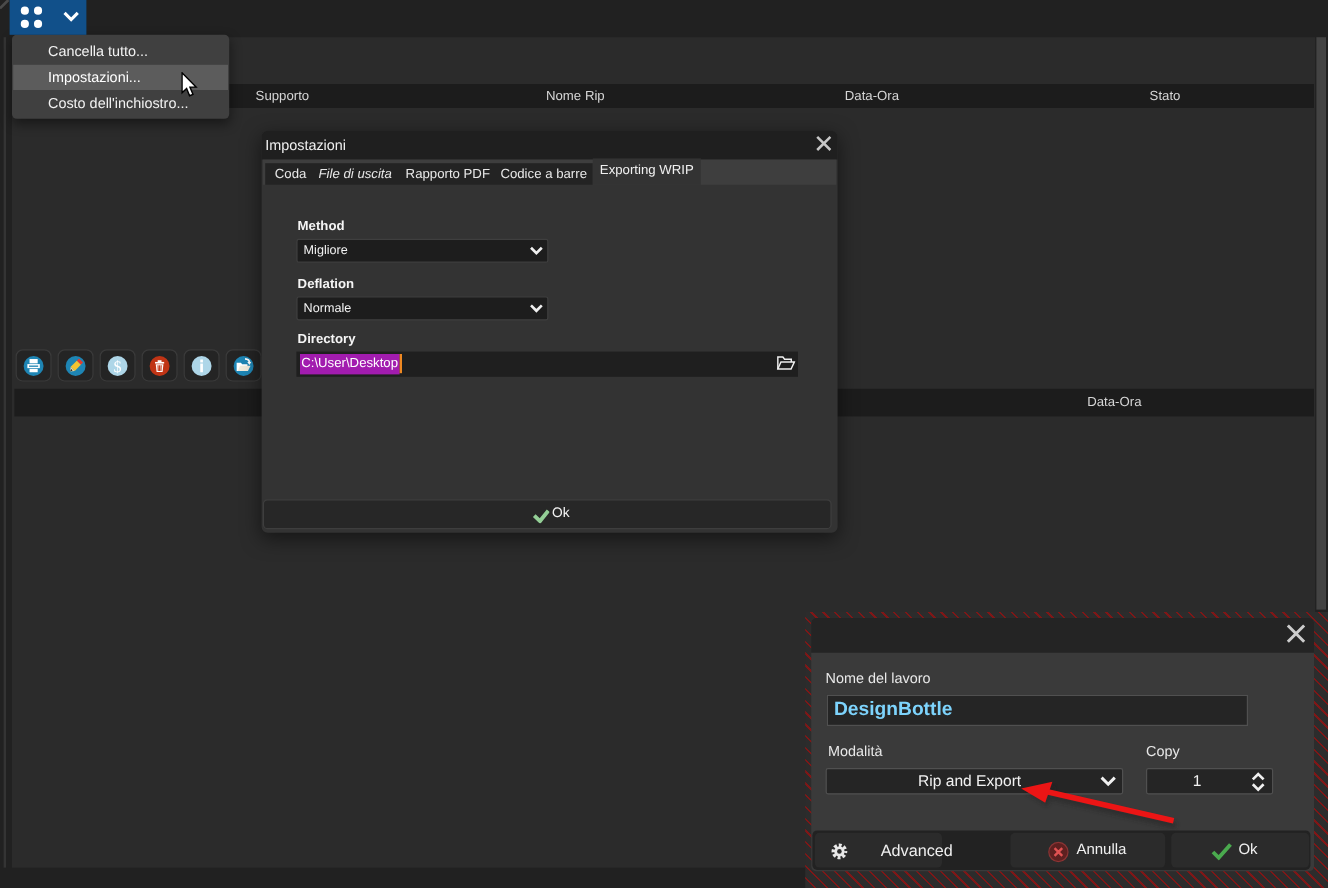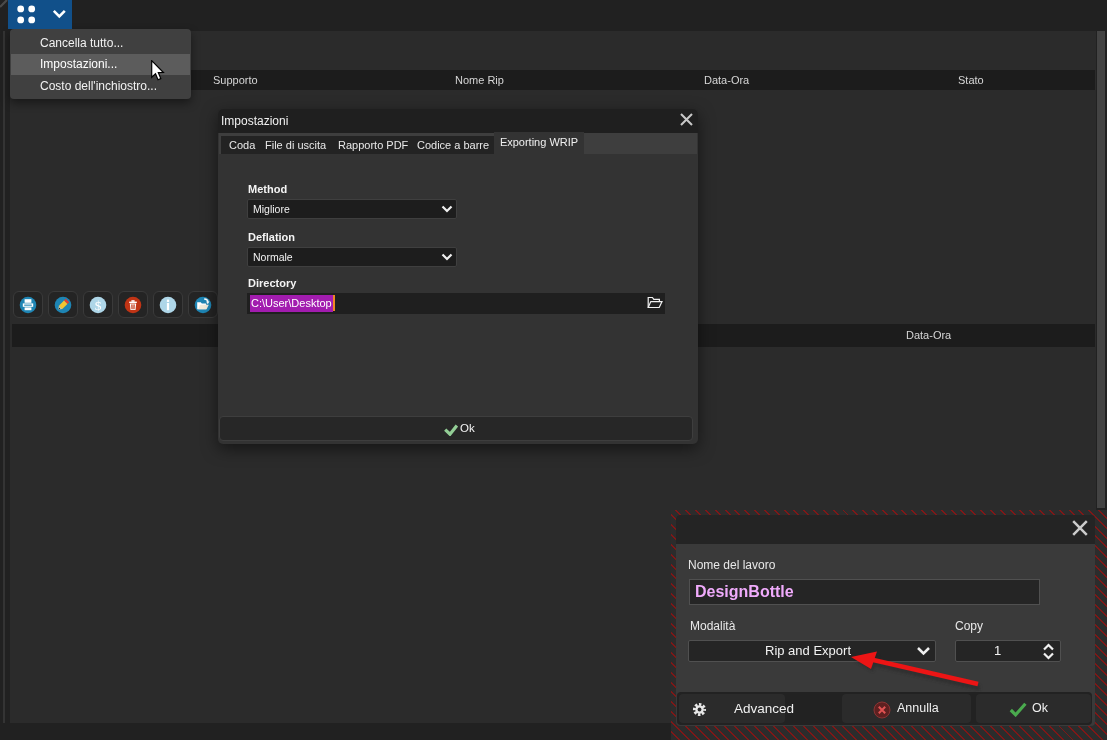--- a/index.html
+++ b/index.html
@@ -88,21 +88,21 @@
 <div class="abs" style="left:218px;top:109px;width:480px;height:24px;border-radius:5px 5px 0 0;background:#1f1f1f;"></div>
 <div class="abs" style="left:221px;top:109px;height:24px;line-height:24px;font-size:12px;color:#f0f0f0;">Impostazioni</div>
 <svg class="abs" style="left:680px;top:113px;" width="13" height="13" viewBox="0 0 13 13">
   <path d="M1 1 L12 12 M12 1 L1 12" stroke="#c8c8c8" stroke-width="2.1"></path>
 </svg>
 
 <div class="abs" style="left:219px;top:133px;width:478px;height:21px;background:#3e3e3e;"></div>
 <div class="abs" style="left:221px;top:136px;width:273px;height:18px;background:#232323;"></div>
 <div class="abs" style="left:494px;top:132px;width:90px;height:22px;background:#333333;"></div>
 <div class="abs" style="left:229px;top:136px;width:26px;height:18px;line-height:18px;font-size:11px;color:#e8e8e8;text-align:center;white-space:nowrap;">Coda</div>
-<div class="abs" style="left:265px;top:136px;width:62px;height:18px;line-height:18px;font-size:11px;color:#e8e8e8;white-space:nowrap;">File di uscita</div>
+<div class="abs" style="left:265px;top:136px;width:62px;height:18px;line-height:18px;font-size:11px;color:#e8e8e8;text-align:center;white-space:nowrap;font-style:italic;">File di uscita</div>
 <div class="abs" style="left:338px;top:136px;width:70px;height:18px;line-height:18px;font-size:11px;color:#e8e8e8;text-align:center;white-space:nowrap;">Rapporto PDF</div>
 <div class="abs" style="left:417px;top:136px;width:72px;height:18px;line-height:18px;font-size:11px;color:#e8e8e8;text-align:center;white-space:nowrap;">Codice a barre</div>
 <div class="abs" style="left:494px;top:134px;width:90px;height:17px;line-height:17px;font-size:11px;color:#f0f0f0;text-align:center;white-space:nowrap;">Exporting WRIP</div>
 
 <div class="abs" style="left:248px;top:183px;font-size:11px;font-weight:bold;color:#f5f5f5;">Method</div>
 <div class="abs" style="left:247px;top:199px;width:210px;height:20px;background:#1d1d1d;border:1px solid #3f3f3f;border-radius:2px;"></div>
 <div class="abs" style="left:253px;top:199px;height:20px;line-height:20px;font-size:10.5px;color:#f2f2f2;">Migliore</div>
 <svg class="abs" style="left:441px;top:205px;" width="12" height="8" viewBox="0 0 12 8">
   <path d="M1.5 1.5 L6 6 L10.5 1.5" fill="none" stroke="#f0f0f0" stroke-width="2.2"></path>
 </svg>
@@ -152,21 +152,21 @@
 <div class="abs" style="left:671px;top:510px;width:436px;height:230px;background:repeating-linear-gradient(45deg, transparent 0px, transparent 5.55px, #7f1717 5.55px, #7f1717 6.95px);"></div>
 
 <div class="abs" style="left:676px;top:515px;width:419px;height:211px;border-radius:4px;background:#3a3a3a;"></div>
 <div class="abs" style="left:676px;top:515px;width:419px;height:29px;border-radius:4px 4px 0 0;background:#242424;"></div>
 <svg class="abs" style="left:1071.5px;top:520px;" width="16" height="16" viewBox="0 0 16 16">
   <path d="M1.2 1.2 L14.8 14.8 M14.8 1.2 L1.2 14.8" stroke="#cccccc" stroke-width="2.5"></path>
 </svg>
 
 <div class="abs" style="left:688px;top:558px;font-size:12px;color:#e8e8e8;">Nome del lavoro</div>
 <div class="abs" style="left:689px;top:579px;width:351px;height:26px;background:#252525;border:1px solid #505050;"></div>
-<div class="abs" style="left:695px;top:579px;height:28px;line-height:26px;font-size:16px;font-weight:bold;color:#f0abfc;">DesignBottle</div>
+<div class="abs" style="left:695px;top:579px;height:28px;line-height:26px;font-size:16px;font-weight:bold;color:#7dd3fc;">DesignBottle</div>
 
 <div class="abs" style="left:690px;top:619px;font-size:12px;color:#e8e8e8;">Modalità</div>
 <div class="abs" style="left:955px;top:619px;font-size:12px;color:#e8e8e8;">Copy</div>
 
 <div class="abs" style="left:688px;top:640px;width:248px;height:22px;background:#252525;border:1px solid #505050;border-radius:2px;"></div>
 <div class="abs" style="left:688px;top:640px;width:224px;height:22px;line-height:22px;font-size:13px;color:#f2f2f2;text-align:center;padding-left:16px;">Rip and Export</div>
 <svg class="abs" style="left:916px;top:646px;" width="15" height="10" viewBox="0 0 15 10">
   <path d="M2 2 L7.5 7.5 L13 2" fill="none" stroke="#f0f0f0" stroke-width="2.5"></path>
 </svg>
 

